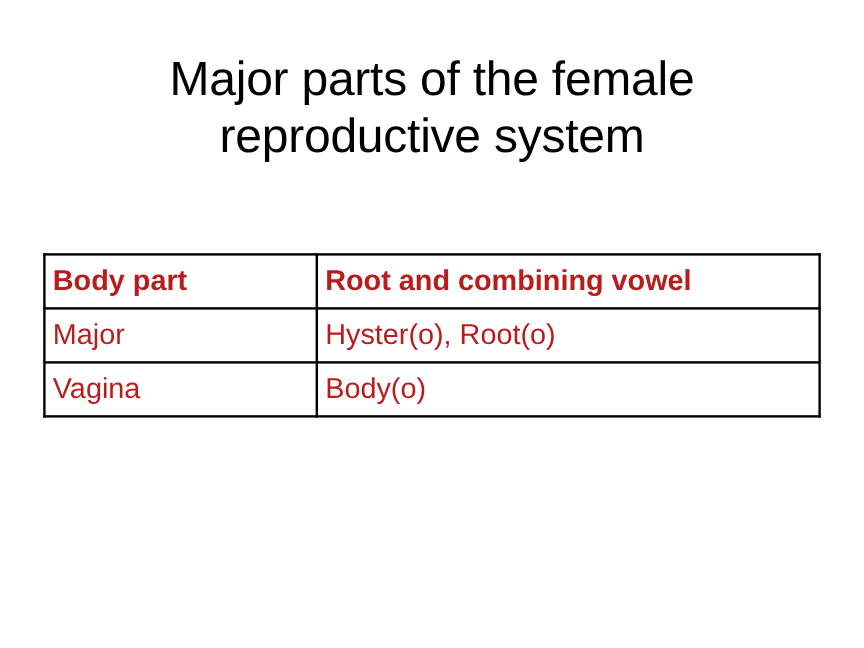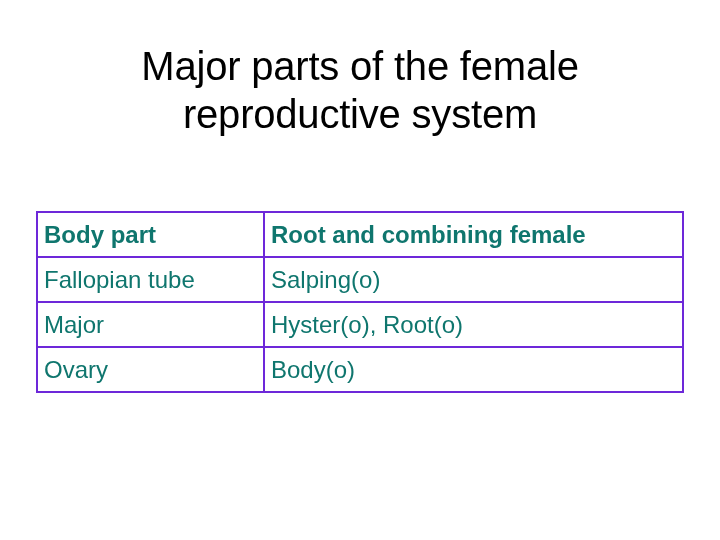--- a/index.html
+++ b/index.html
@@ -46,29 +46,29 @@
     width: 646px;
     border-collapse: collapse;
     table-layout: fixed;
   }
 
   #terms-table col.col-body { width: 227px; }
   #terms-table col.col-root { width: 419px; }
 
   #terms-table th,
   #terms-table td {
-    border: 2px solid #6d28d9;
+    border: 2px solid #000000;
     height: 45px;
     padding: 0 6px;
     vertical-align: middle;
     text-align: left;
     font-size: 24px;
     line-height: 28px;
     font-weight: 400;
-    color: #0f766e;
+    color: #b91c1c;
     background: #ffffff;
     box-sizing: border-box;
     white-space: nowrap;
     overflow: hidden;
   }
 
   #terms-table th {
     font-weight: 700;
   }
 </style>
@@ -81,32 +81,28 @@
 reproductive system</div>
 
   <table id="terms-table">
     <colgroup>
       <col class="col-body">
       <col class="col-root">
     </colgroup>
     <thead>
       <tr>
         <th>Body part</th>
-        <th>Root and combining female</th>
+        <th>Root and combining vowel</th>
       </tr>
     </thead>
     <tbody>
-      <tr>
-        <td>Fallopian tube</td>
-        <td>Salping(o)</td>
-      </tr>
       <tr>
         <td>Major</td>
         <td>Hyster(o), Root(o)</td>
       </tr>
       <tr>
-        <td>Ovary</td>
+        <td>Vagina</td>
         <td>Body(o)</td>
       </tr>
     </tbody>
   </table>
 
 </div>
 
 </body></html>

